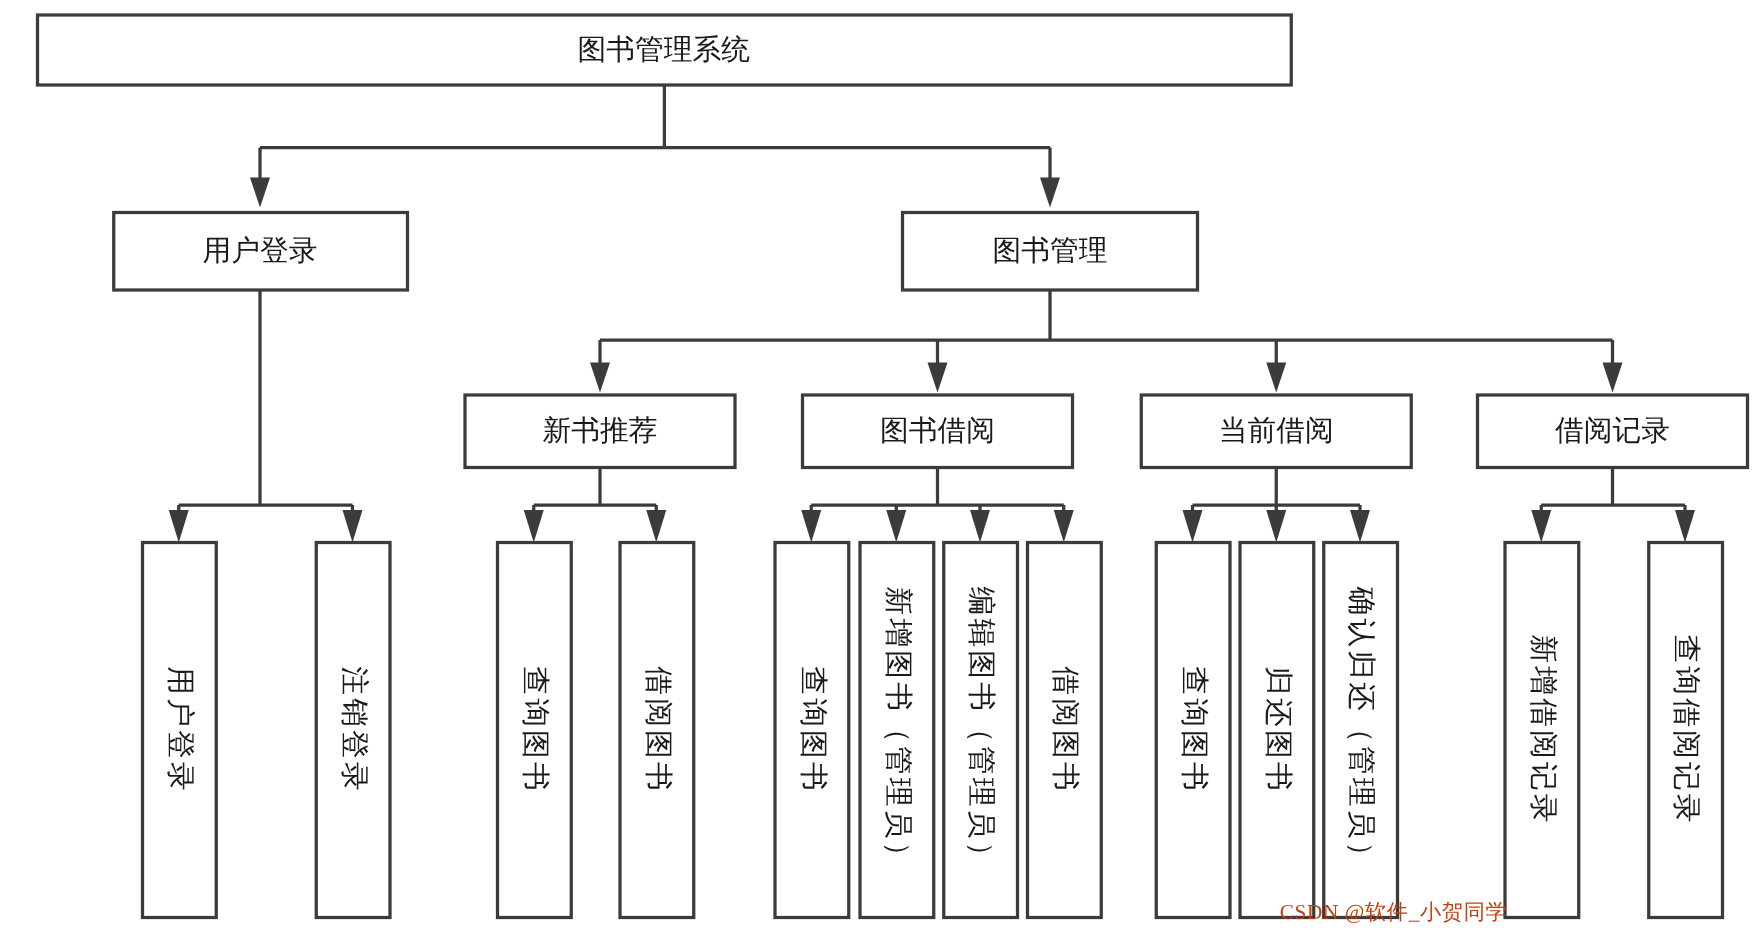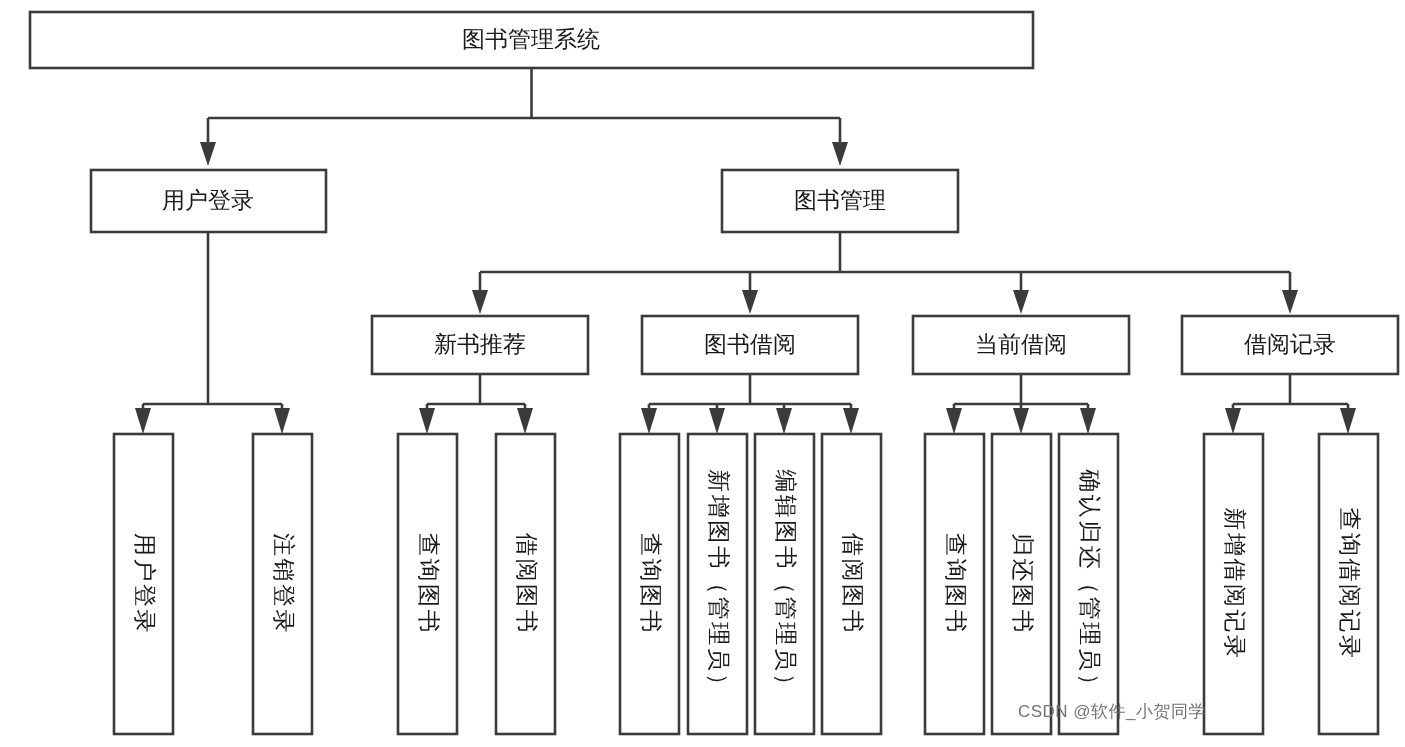--- a/index.html
+++ b/index.html
@@ -49,24 +49,24 @@
     text-anchor: middle;
     dominant-baseline: middle;
   }
   text.node-label.vertical {
     font-size: 23px;
     letter-spacing: 2.5px;
   }
   .watermark {
     position: absolute;
     right: 10px;
-    bottom: 24px;
-    font-family: Liberation Sans, sans-serif;
+    bottom: 6px;
+    font-family: Liberation Serif, serif;
     font-size: 17px;
-    color: #737373;
+    color: #c2410c;
     white-space: nowrap;
     letter-spacing: 0.5px;
   }
 </style>
 </head>
 <body>
 
 <div id="diagram-root">
 
   <svg class="flow" viewBox="0 0 1405 747" xmlns="http://www.w3.org/2000/svg">

